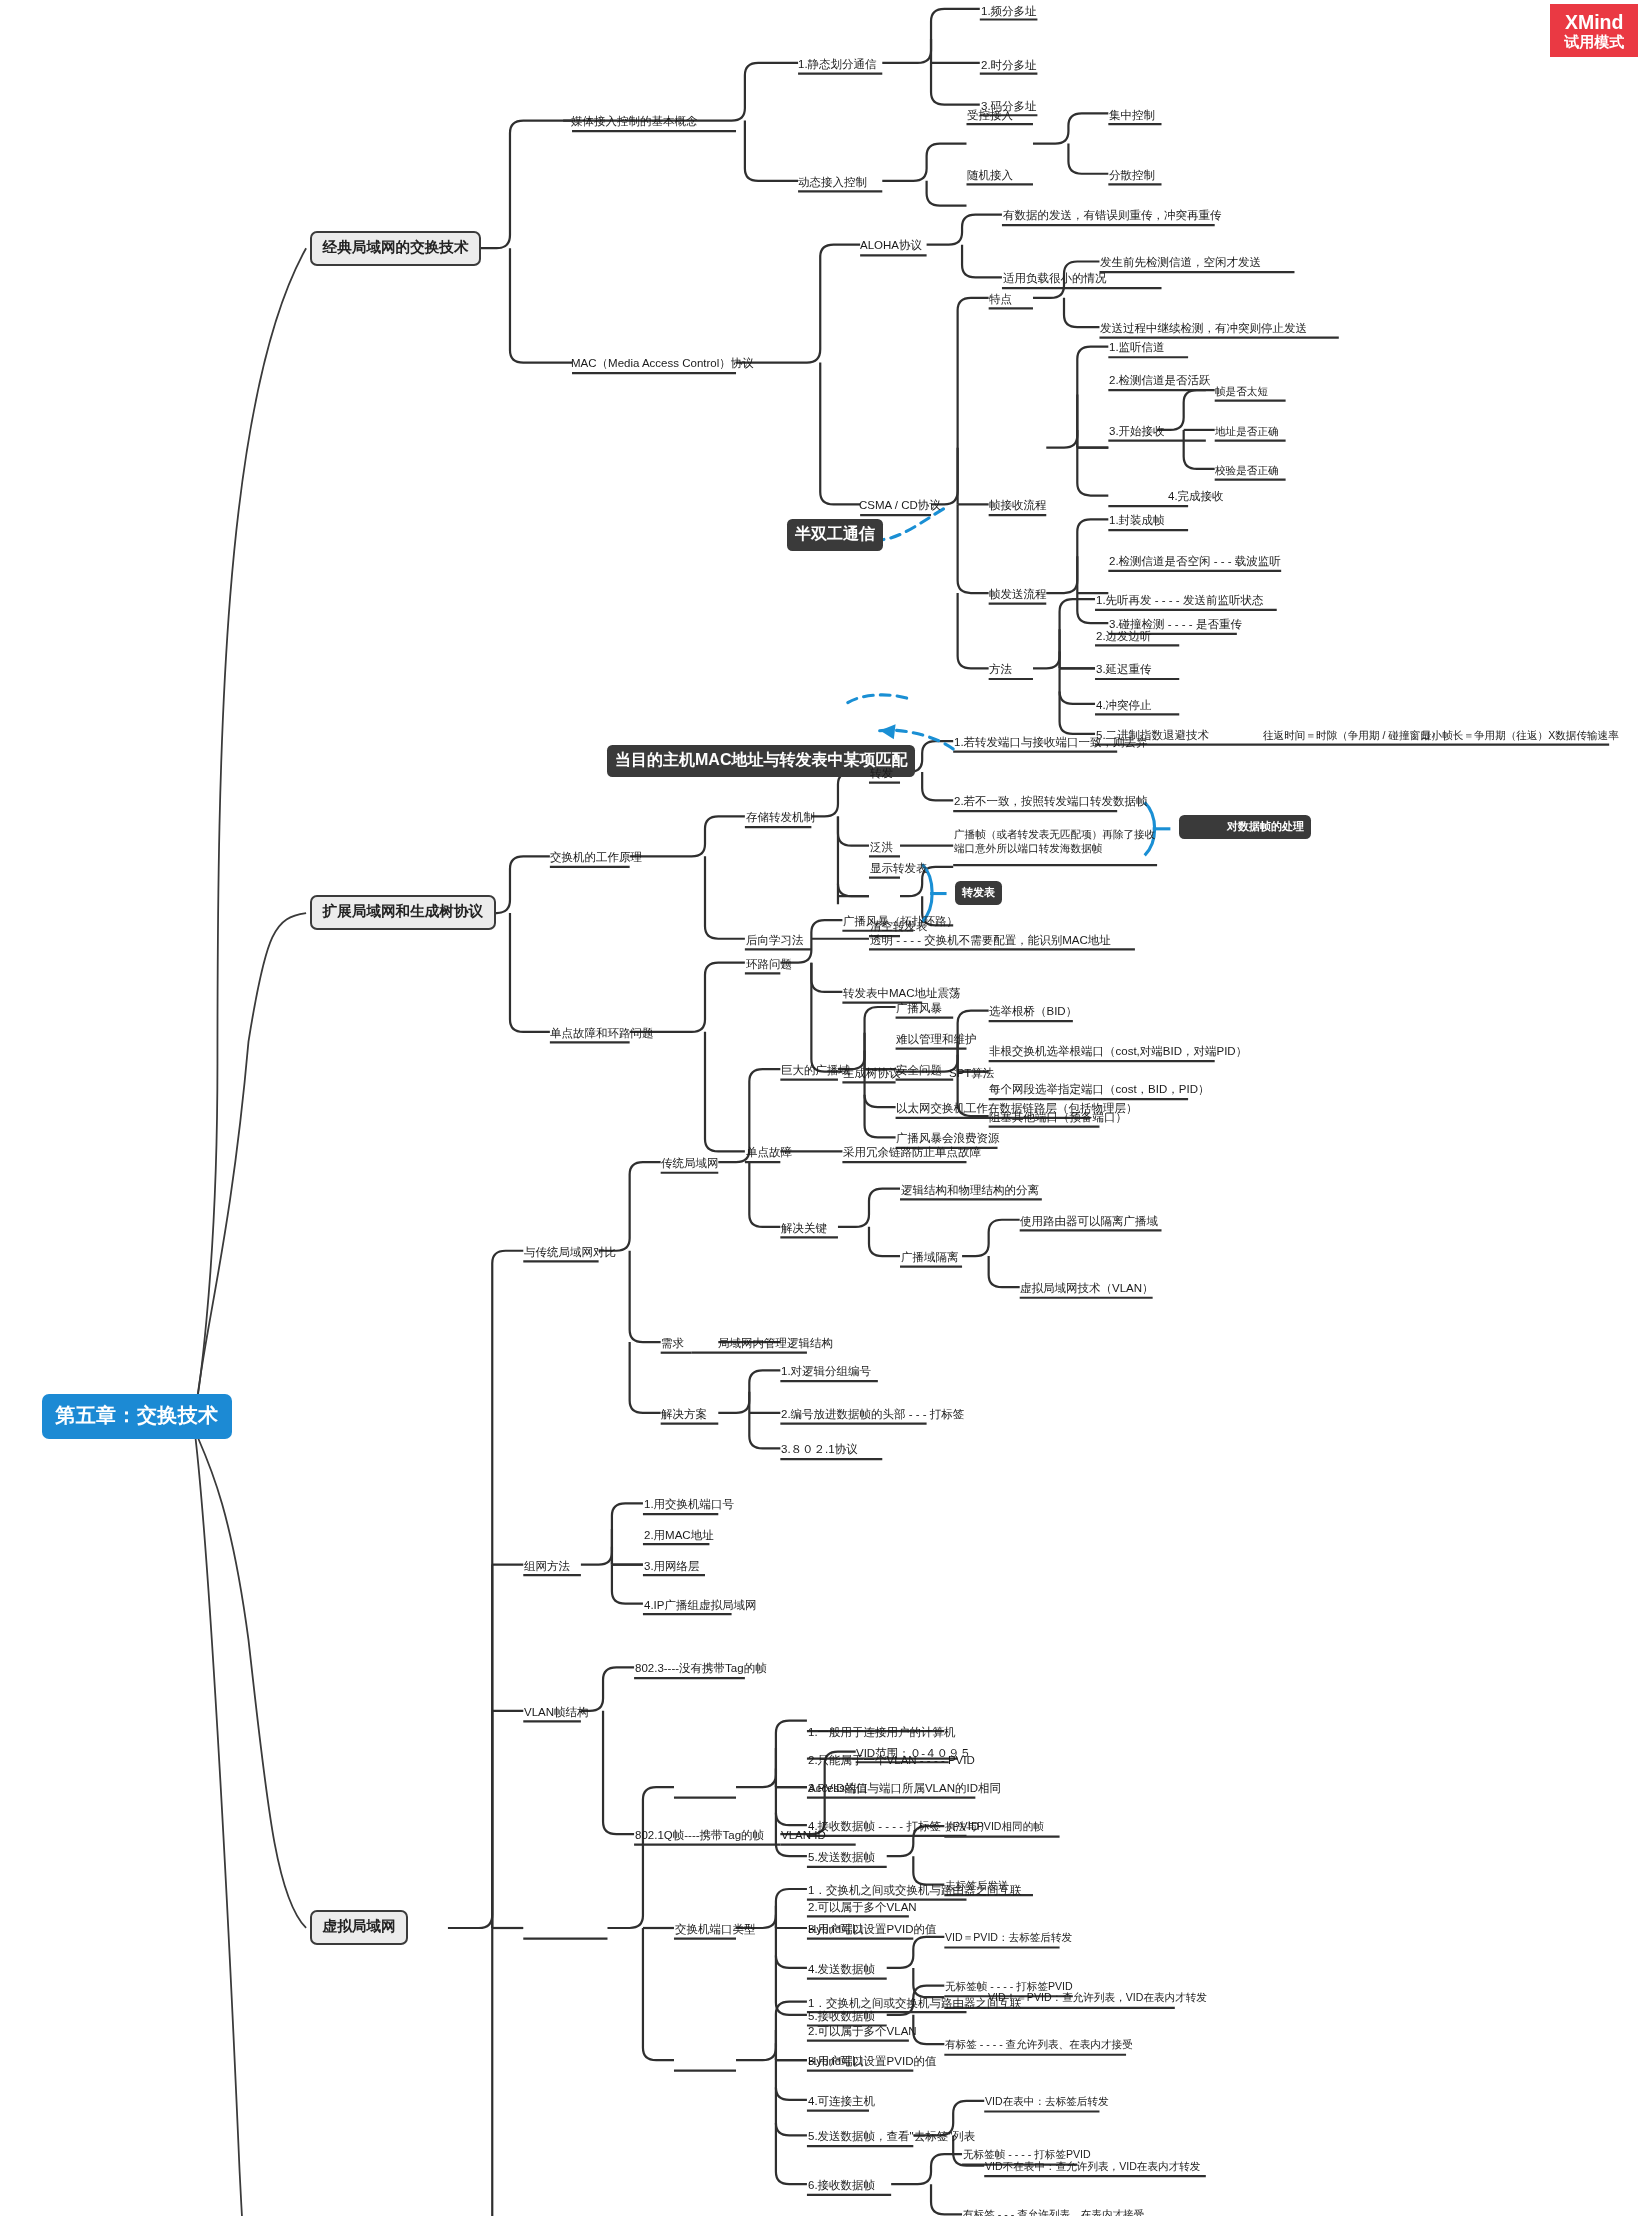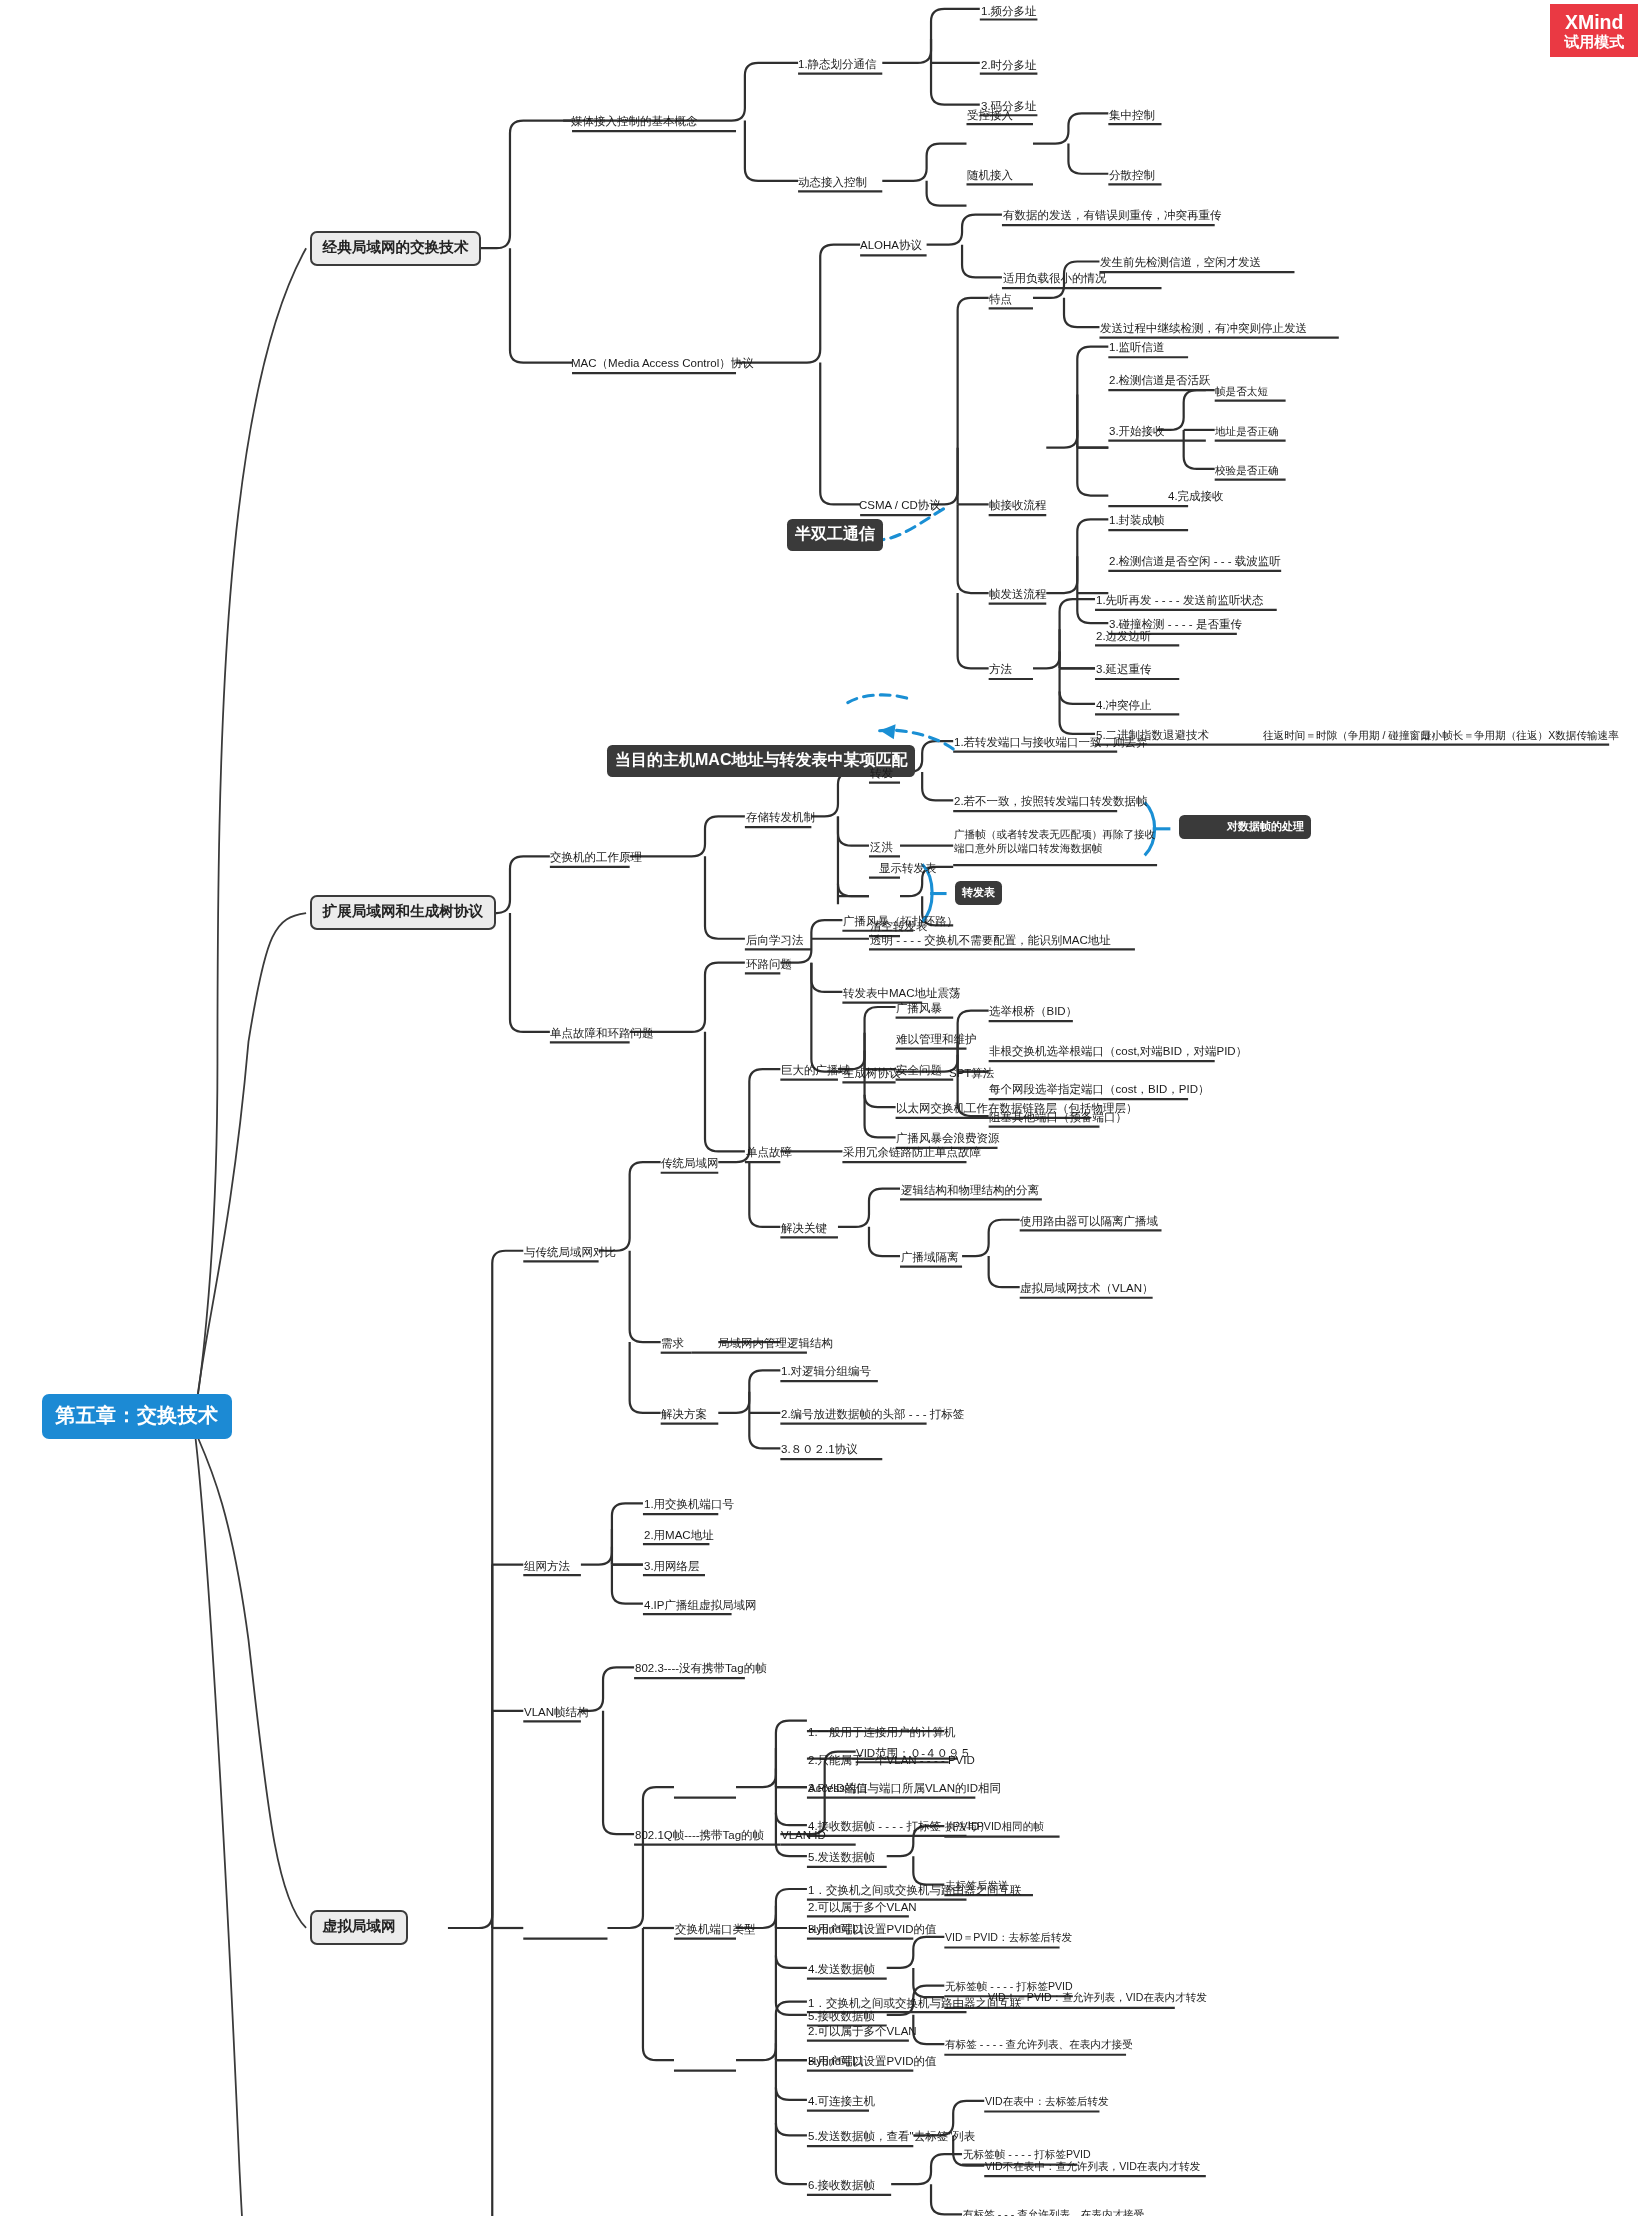--- a/index.html
+++ b/index.html
@@ -505,21 +505,21 @@
   <div class="node topic" style="left:870px; top:933px;">透明 - - - - 交换机不需要配置，能识别MAC地址</div>
 
   <div class="node topic" style="left:870px; top:766px;">转发</div>
   <div class="node topic" style="left:954px; top:735px;">1.若转发端口与接收端口一致，则丢弃</div>
   <div class="node topic" style="left:954px; top:794px;">2.若不一致，按照转发端口转发数据帧</div>
 
   <div class="node topic" style="left:870px; top:840px;">泛洪</div>
   <div class="node topic multi small" style="left:954px; top:827px; width:208px; line-height:1.35;">广播帧（或者转发表无匹配项）再除了接收端口意外所以端口转发海数据帧</div>
   <div class="node callout sm" style="left:1179px; top:815px;padding-left:48px;">对数据帧的处理</div>
 
-  <div class="node topic" style="left:870px; top:861px;margin-left:9px;">显示转发表</div>
+  <div class="node topic" style="left:870px; top:861px;">显示转发表</div>
   <div class="node topic" style="left:870px; top:919px;">清空转发表</div>
   <div class="node callout sm" style="left:955px; top:881px;">转发表</div>
 
   <div class="node topic" style="left:746px; top:957px;">环路问题</div>
   <div class="node topic" style="left:843px; top:914px;">广播风暴（拓扑环路）</div>
   <div class="node topic" style="left:843px; top:986px;">转发表中MAC地址震荡</div>
   <div class="node topic" style="left:843px; top:1066px;">生成树协议</div>
   <div class="node topic" style="left:949px; top:1066px;">SPT算法</div>
   <div class="node topic" style="left:989px; top:1004px;">选举根桥（BID）</div>
   <div class="node topic" style="left:989px; top:1044px;">非根交换机选举根端口（cost,对端BID，对端PID）</div>

